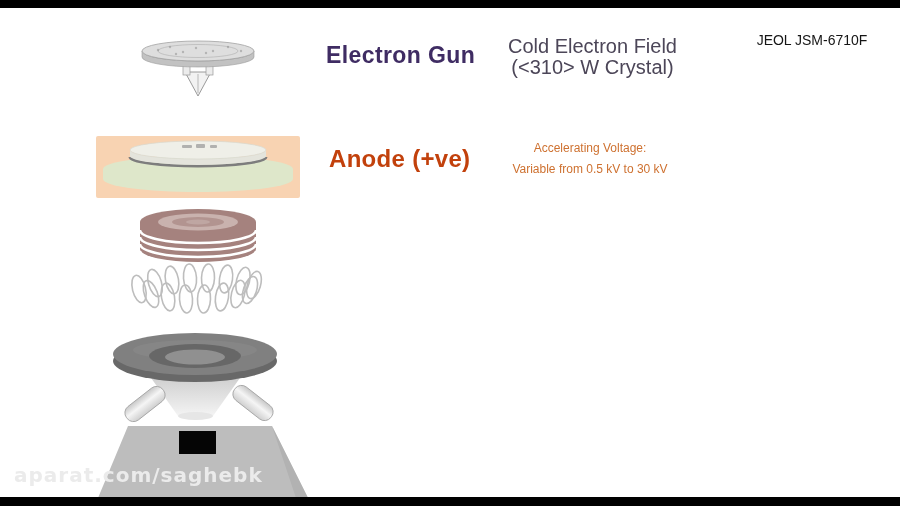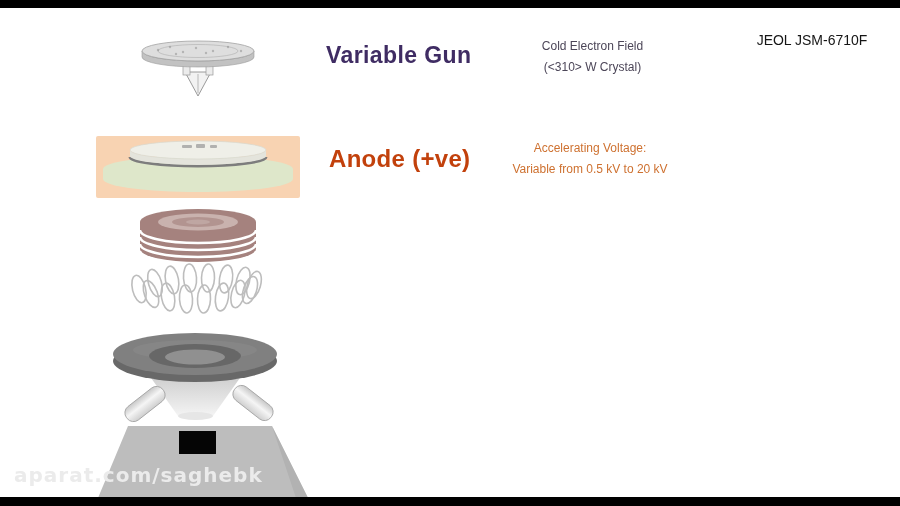--- a/index.html
+++ b/index.html
@@ -7,21 +7,21 @@
     position:relative;width:900px;height:506px;background:#ffffff;overflow:hidden;
     font-family:"Liberation Sans",sans-serif;
   }
   .letterbox{position:absolute;left:0;width:900px;background:#000;}
   #bar-top{top:0;height:8px;}
   #bar-bottom{top:497px;height:9px;}
 
   
   .lbl{position:absolute;white-space:nowrap;}
   #gun-label{left:326px;top:42px;font-size:23px;font-weight:700;color:#3f2c63;letter-spacing:.4px;}
-  #gun-desc{left:495px;top:36px;width:195px;text-align:center;font-size:12px;line-height:21px;color:#4c4658;}
+  #gun-desc{left:495px;top:36px;width:195px;text-align:center;font-size:20px;line-height:21px;color:#4c4658;}
   #anode-label{left:329px;top:145px;font-size:24px;font-weight:700;color:#c2410c;letter-spacing:.3px;}
   #anode-desc{left:462px;top:138px;width:256px;text-align:center;font-size:12px;line-height:21px;color:#ce7130;}
   #device-title{position:absolute;right:8px;top:29px;width:160px;text-align:center;
     font-size:14px;line-height:22px;color:#151515;}
   #watermark{left:14px;top:463px;font-size:20px;font-weight:700;color:#ebebeb;letter-spacing:1px;
     font-family:"DejaVu Sans","Liberation Sans",sans-serif;}
 
   
   .illu{position:absolute;}
   #gun-illu{left:138px;top:36px;}
@@ -149,30 +149,30 @@
     </g>
   </svg>
 
   <svg id="stage-illu" class="illu" width="216" height="82" viewBox="0 0 216 82">
     <polygon points="32,2 176,2 212,74 2,74" fill="#bdbdbd"></polygon>
     <polygon points="176,2 212,74 200,74" fill="#b2b2b2"></polygon>
     <rect x="2" y="74" width="210" height="8" fill="#b4b4b4"></rect>
     <rect x="83" y="7" width="37" height="23" fill="#050505"></rect>
   </svg>
 
-  <div id="gun-label" class="lbl">Variable Gun</div>
+  <div id="gun-label" class="lbl">Electron Gun</div>
   <div id="gun-desc" class="lbl">
     <div>Cold Electron Field</div>
     <div>(&lt;310&gt; W Crystal)</div>
   </div>
 
   <div id="anode-label" class="lbl">Anode (+ve)</div>
   <div id="anode-desc" class="lbl">
     <div>Accelerating Voltage:</div>
-    <div>Variable from 0.5 kV to 20 kV</div>
+    <div>Variable from 0.5 kV to 30 kV</div>
   </div>
 
   <div id="device-title">
     <div>JEOL JSM-6710F</div>
   </div>
 
   <div id="watermark" class="lbl">aparat.com/saghebk</div>
 
   <div id="bar-bottom" class="letterbox"></div>
 </div>

